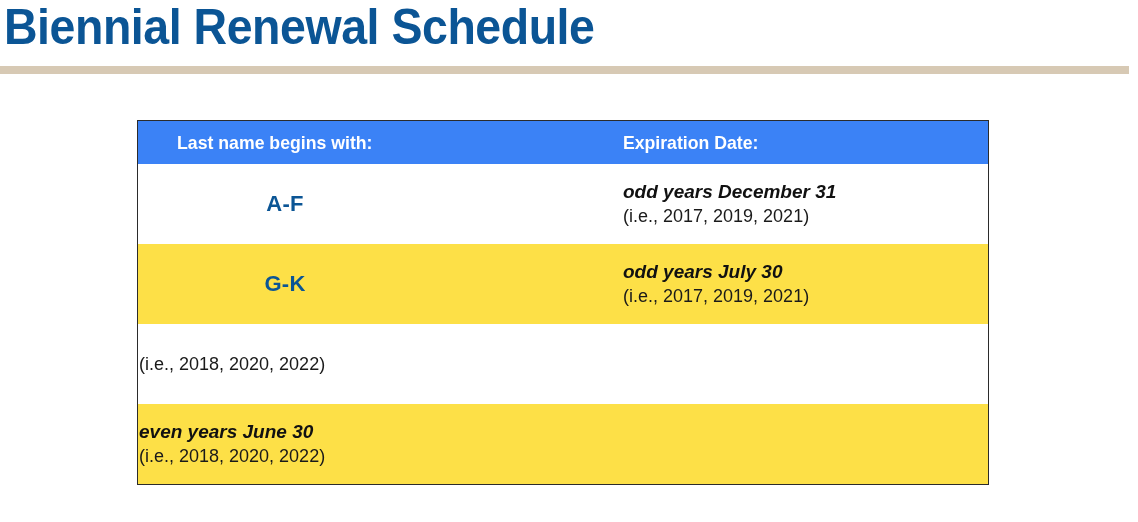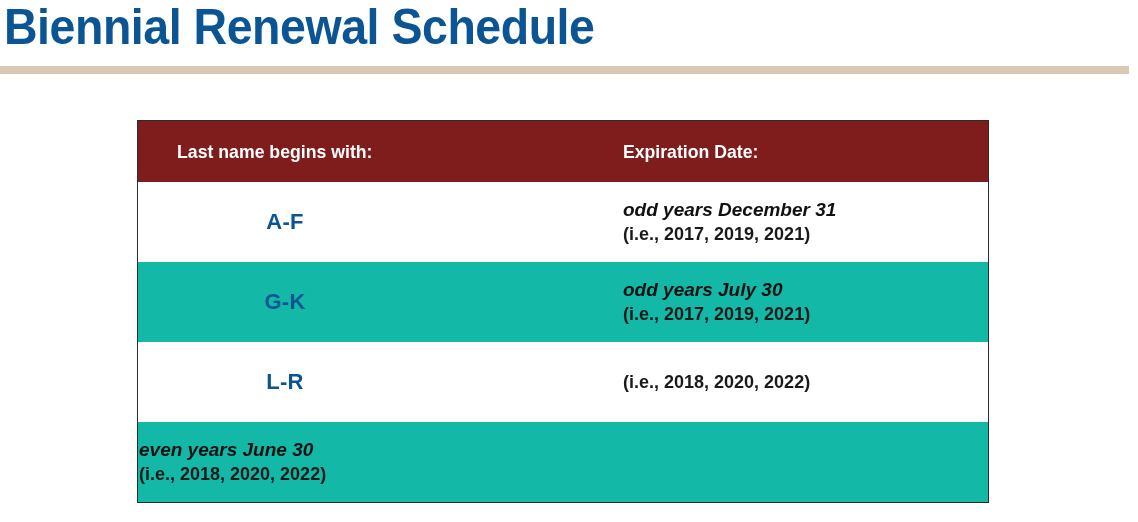--- a/index.html
+++ b/index.html
@@ -48,22 +48,22 @@
     top: 120px;
     width: 852px;
     border: 1px solid #2b2b2b;
     box-sizing: border-box;
     background: #ffffff;
   }
 
   .table-header-row {
     display: flex;
     align-items: center;
-    height: 61px;
-    background: #7f1d1d;
+    height: 43px;
+    background: #3b82f6;
   }
   .table-header-row .col-letters,
   .table-header-row .col-dates {
     font-family: "Liberation Sans", sans-serif;
     font-weight: bold;
     font-size: 19px;
     color: #ffffff;
     transform: scaleX(0.93);
     white-space: nowrap;
   }
@@ -75,21 +75,21 @@
   }
 
   .table-row {
     display: flex;
     align-items: center;
     height: 80px;
     background: #ffffff;
     justify-content: flex-end;
   }
   .table-row.alt {
-    background: #14b8a6;
+    background: #fde047;
   }
 
   
   .col-letters {
     width: 484px;
     box-sizing: border-box;
     flex: 0 0 484px;
   }
   .table-header-row .col-letters { padding-left: 42px; }
   .table-row .col-letters {
@@ -113,21 +113,21 @@
     font-family: "Liberation Sans", sans-serif;
     font-weight: bold;
     font-size: 19px;
     color: #111111;
     line-height: 24px;
     white-space: nowrap;
     font-style: italic;
   }
   .date-secondary {
     font-family: "Liberation Sans", sans-serif;
-    font-weight: bold;
+    font-weight: normal;
     font-size: 18px;
     color: #1a1a1a;
     line-height: 24px;
     white-space: nowrap;
   }
 </style>
 </head>
 <body>
 
 <div id="page-title">Biennial Renewal Schedule</div>
@@ -151,21 +151,20 @@
 
   <div class="table-row alt">
     <div class="col-letters">G-K</div>
     <div class="col-dates">
       <div class="date-primary">odd years July 30</div>
       <div class="date-secondary">(i.e., 2017, 2019, 2021)</div>
     </div>
   </div>
 
   <div class="table-row">
-    <div class="col-letters">L-R</div>
     <div class="col-dates">
       <div class="date-secondary">(i.e., 2018, 2020, 2022)</div>
     </div>
   </div>
 
   <div class="table-row alt">
     <div class="col-dates">
       <div class="date-primary">even years June 30</div>
       <div class="date-secondary">(i.e., 2018, 2020, 2022)</div>
     </div>

